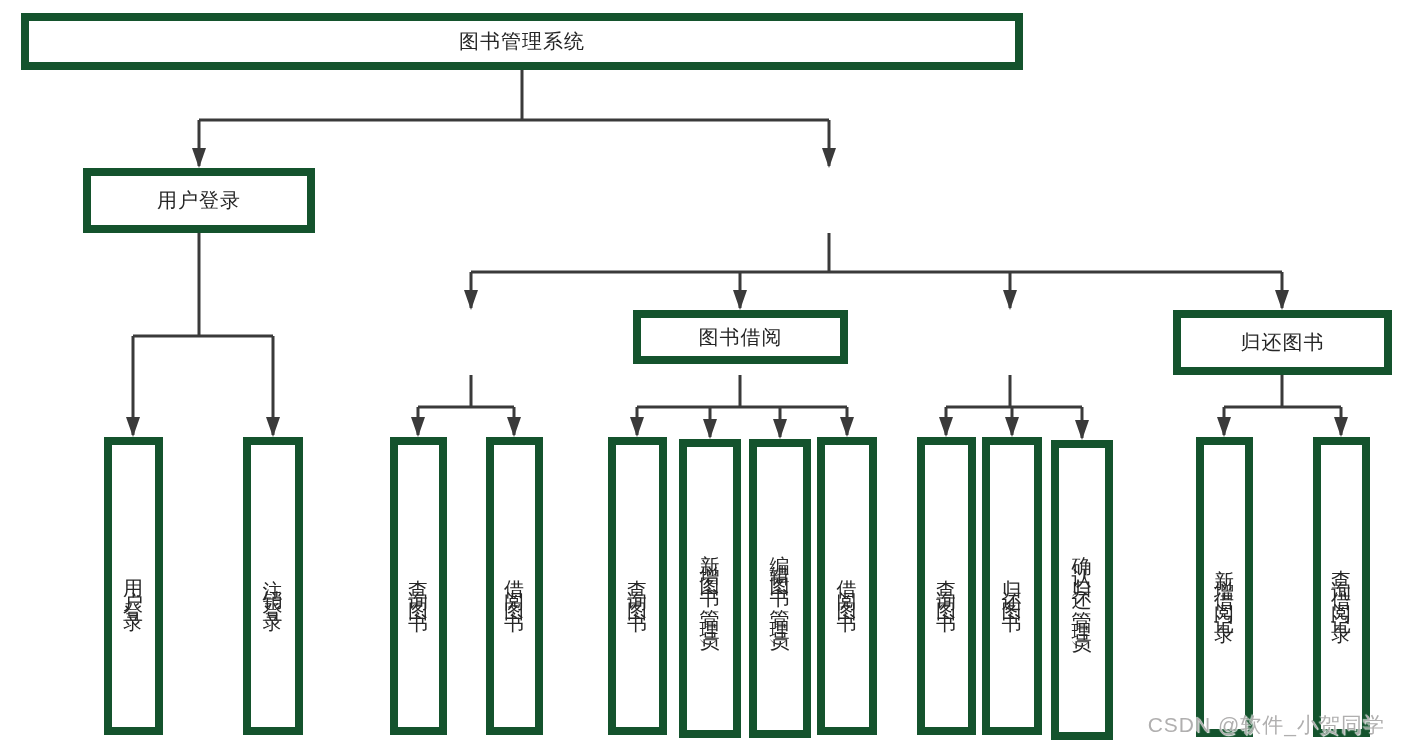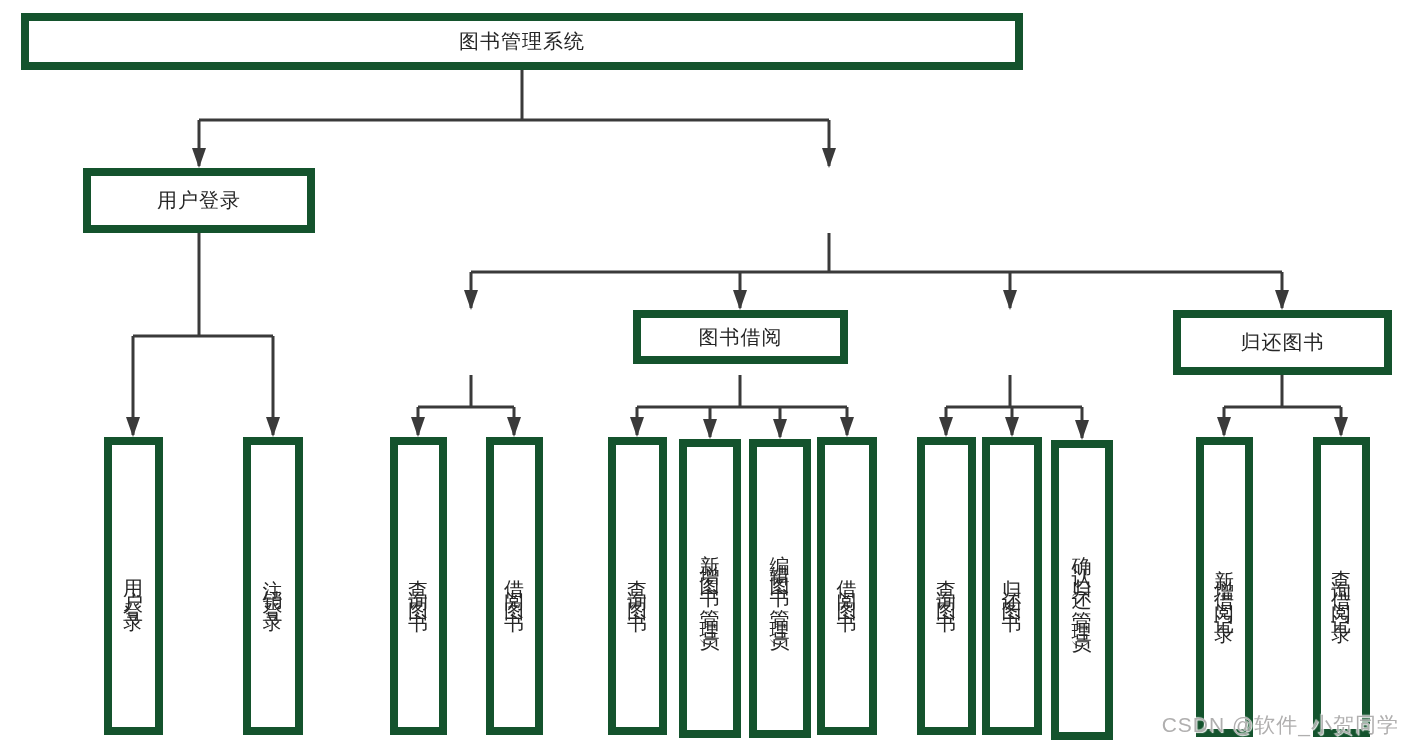--- a/index.html
+++ b/index.html
@@ -42,21 +42,21 @@
     writing-mode: vertical-rl;
     text-orientation: mixed;
     font-size: 20px;
     letter-spacing: 11px;
     line-height: 1;
     color: #262626;
     white-space: nowrap;
   }
   .watermark {
     position: absolute;
-    right: 6px;
+    right: 20px;
     top: 711px;
     font-size: 21px;
     color: #b0afaf;
     letter-spacing: 1px;
     text-shadow: 1px 1px 1px rgba(255,255,255,0.95), -1px -1px 1px rgba(255,255,255,0.7);
     white-space: nowrap;
   }
 </style>
 </head>
 <body>

